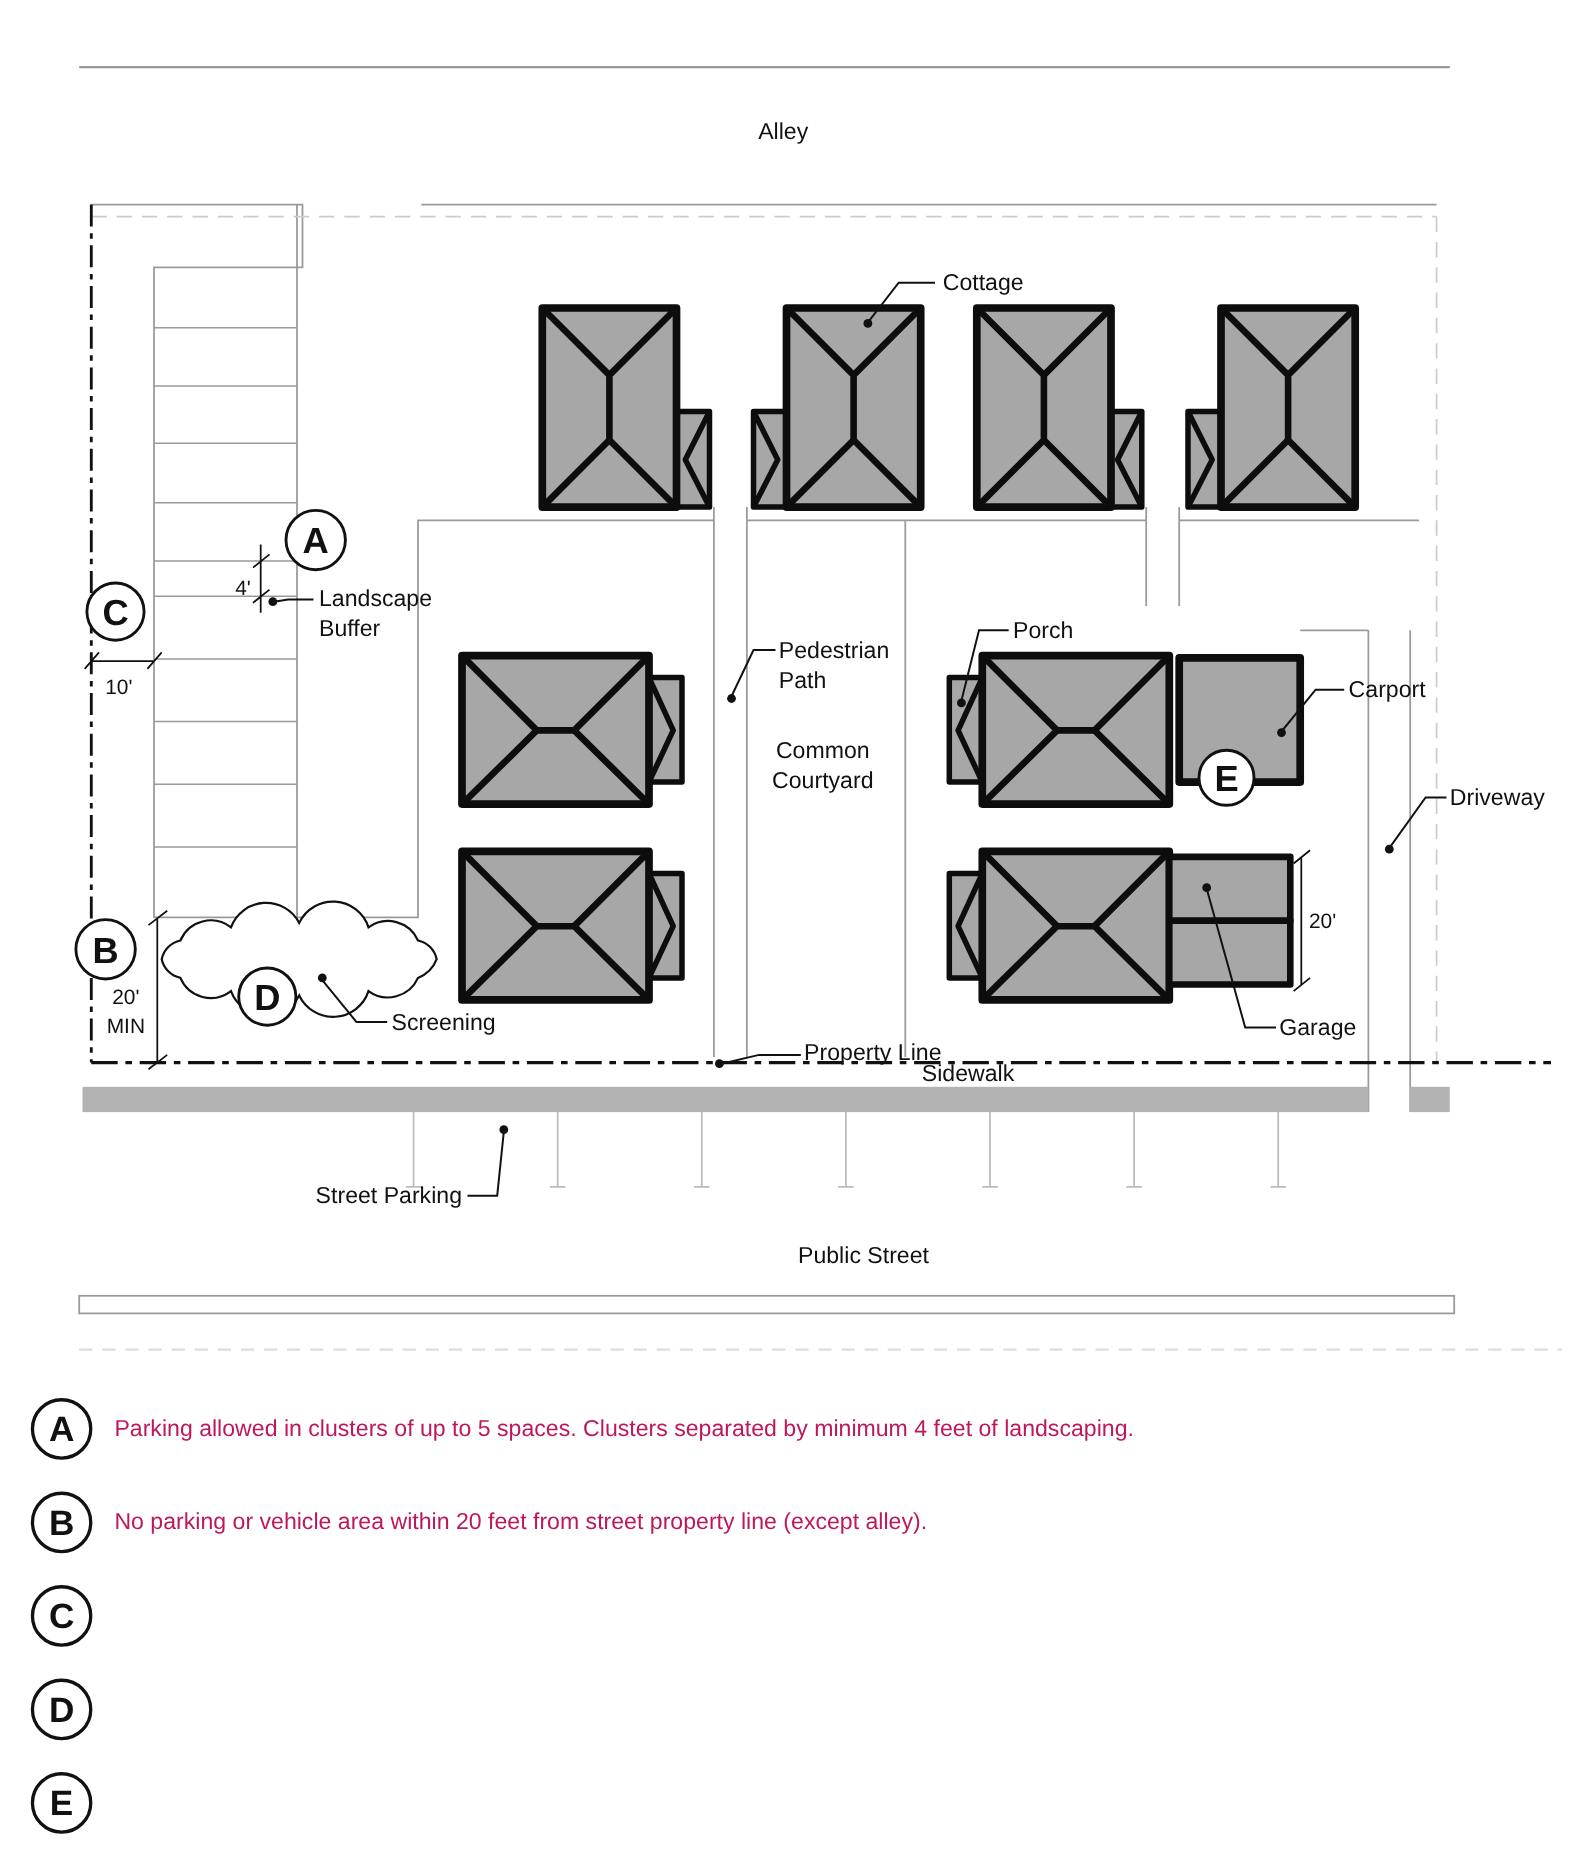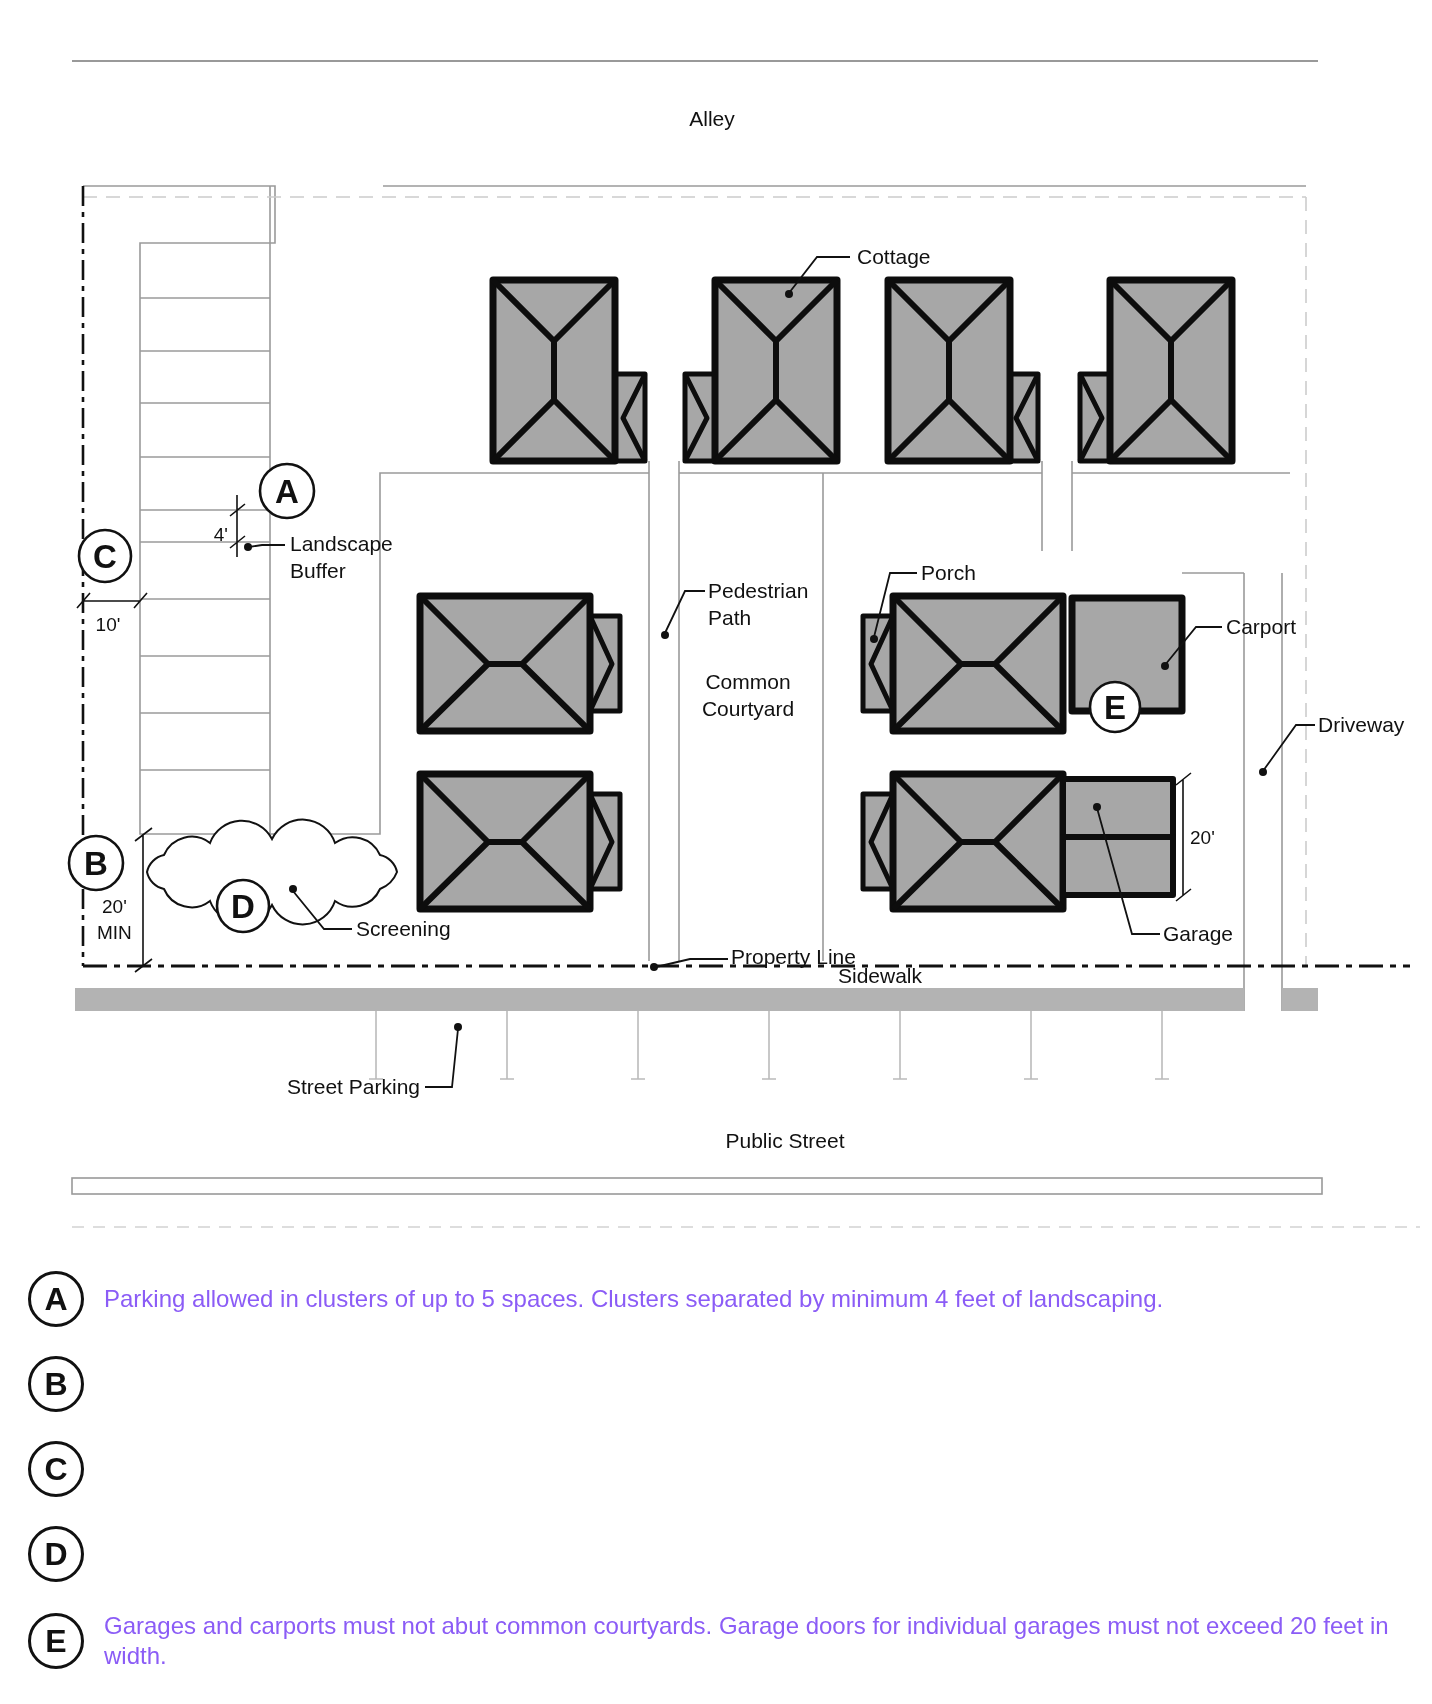--- a/index.html
+++ b/index.html
@@ -7,21 +7,21 @@
         font-family:"Liberation Sans", sans-serif;overflow:hidden;margin-top:21px;}
   #plan-svg{position:absolute;left:0;top:0;}
   .plan-label{font-family:"Liberation Sans",sans-serif;font-size:21px;fill:#111;}
   .dim-label{font-family:"Liberation Sans",sans-serif;font-size:19px;fill:#111;}
   .marker-letter{font-family:"Liberation Sans",sans-serif;font-size:33px;font-weight:bold;fill:#111;}
   .notes{position:absolute;left:0;top:0;width:1432px;height:1704px;pointer-events:none;}
   .note-row{position:absolute;left:28px;display:flex;align-items:center;gap:20px;width:1390px;pointer-events:auto;}
   .note-circle{flex:0 0 auto;width:50px;height:50px;border:3px solid #111;border-radius:50%;
                display:flex;align-items:center;justify-content:center;
                font-size:32px;font-weight:bold;color:#111;}
-  .note-text{font-size:24px;color:#8b5cf6;line-height:1.25;}
+  .note-text{font-size:21px;color:#be185d;line-height:1.25;}
 </style>
 </head>
 <body>
 
 <div id="page">
 
 <svg id="plan-svg" width="1432" height="1240" viewBox="0 0 1432 1240" xmlns="http://www.w3.org/2000/svg">
 
   <line x1="72" y1="40" x2="1318" y2="40" stroke="#999999" stroke-width="2"></line>
   <text class="plan-label" x="712" y="105" text-anchor="middle">Alley</text>
@@ -228,32 +228,32 @@
   <div class="note-row" style="top:1250px">
     <div class="note-circle">
           <span>A</span>
         </div>
     <div class="note-text">Parking allowed in clusters of up to 5 spaces. Clusters separated by minimum 4 feet of landscaping.</div>
   </div>
   <div class="note-row" style="top:1335px">
     <div class="note-circle">
           <span>B</span>
         </div>
+    <div class="note-text">No parking or vehicle area within 20 feet from street property line (except alley).</div>
   </div>
   <div class="note-row" style="top:1420px">
     <div class="note-circle">
           <span>C</span>
         </div>
   </div>
   <div class="note-row" style="top:1505px">
     <div class="note-circle">
           <span>D</span>
         </div>
   </div>
   <div class="note-row" style="top:1590px">
     <div class="note-circle">
           <span>E</span>
         </div>
-    <div class="note-text">Garages and carports must not abut common courtyards. Garage doors for individual garages must not exceed 20 feet in width.</div>
   </div>
 </div>
 
 </div>
 
 </body></html>

